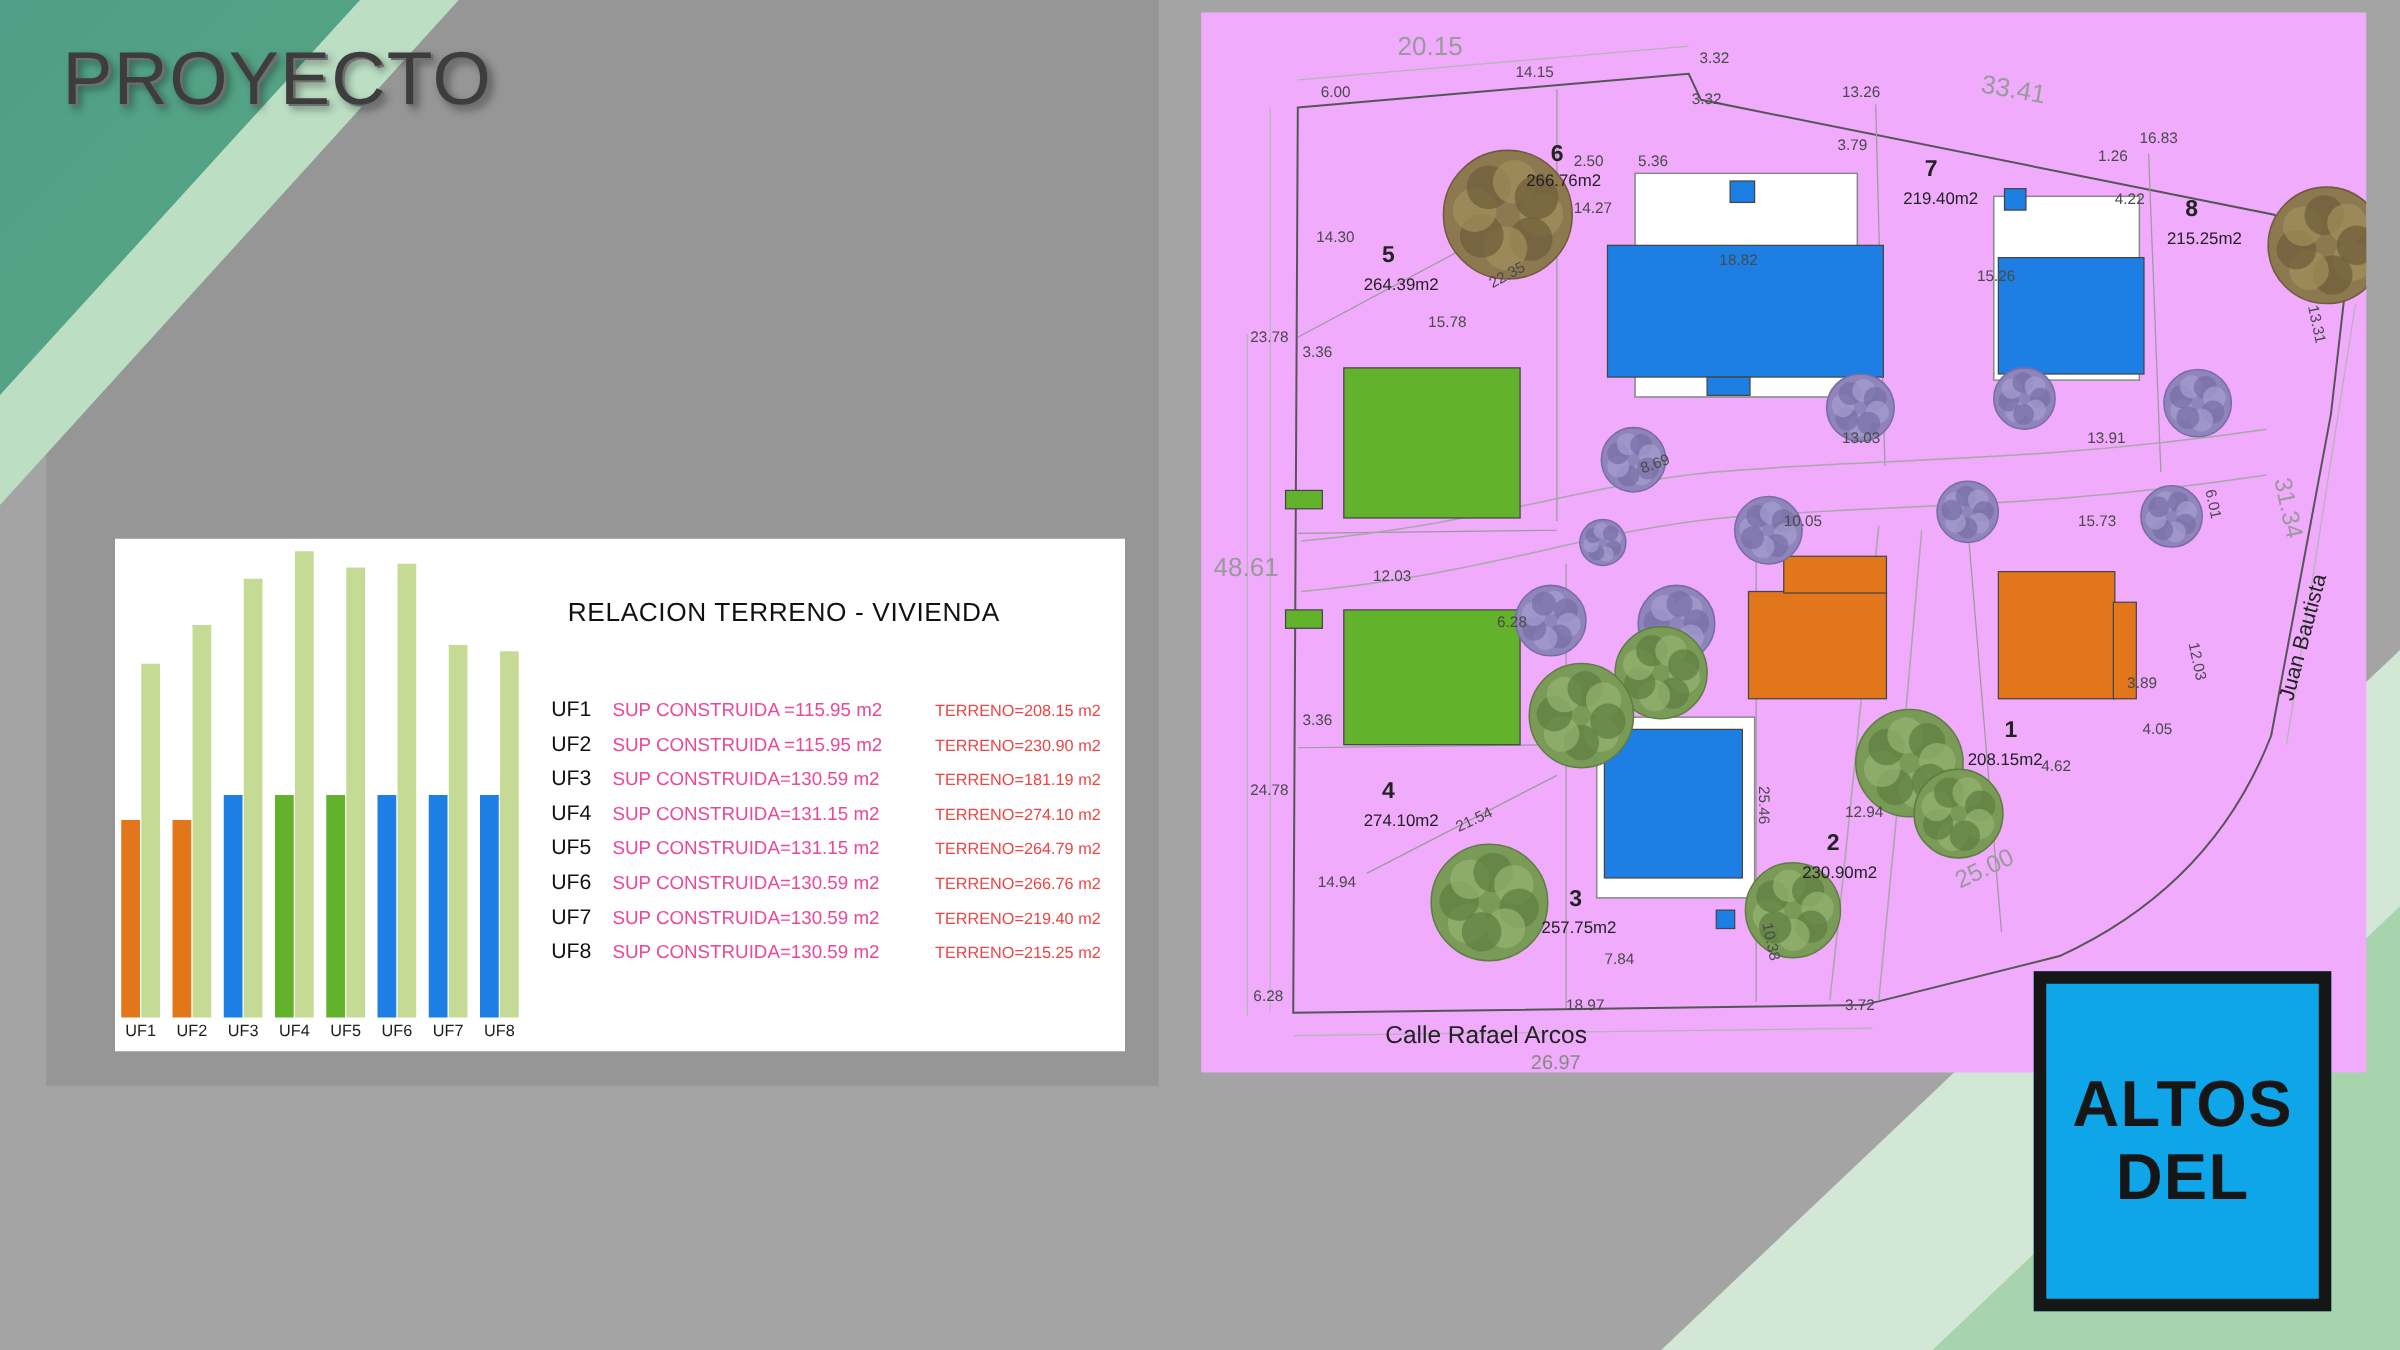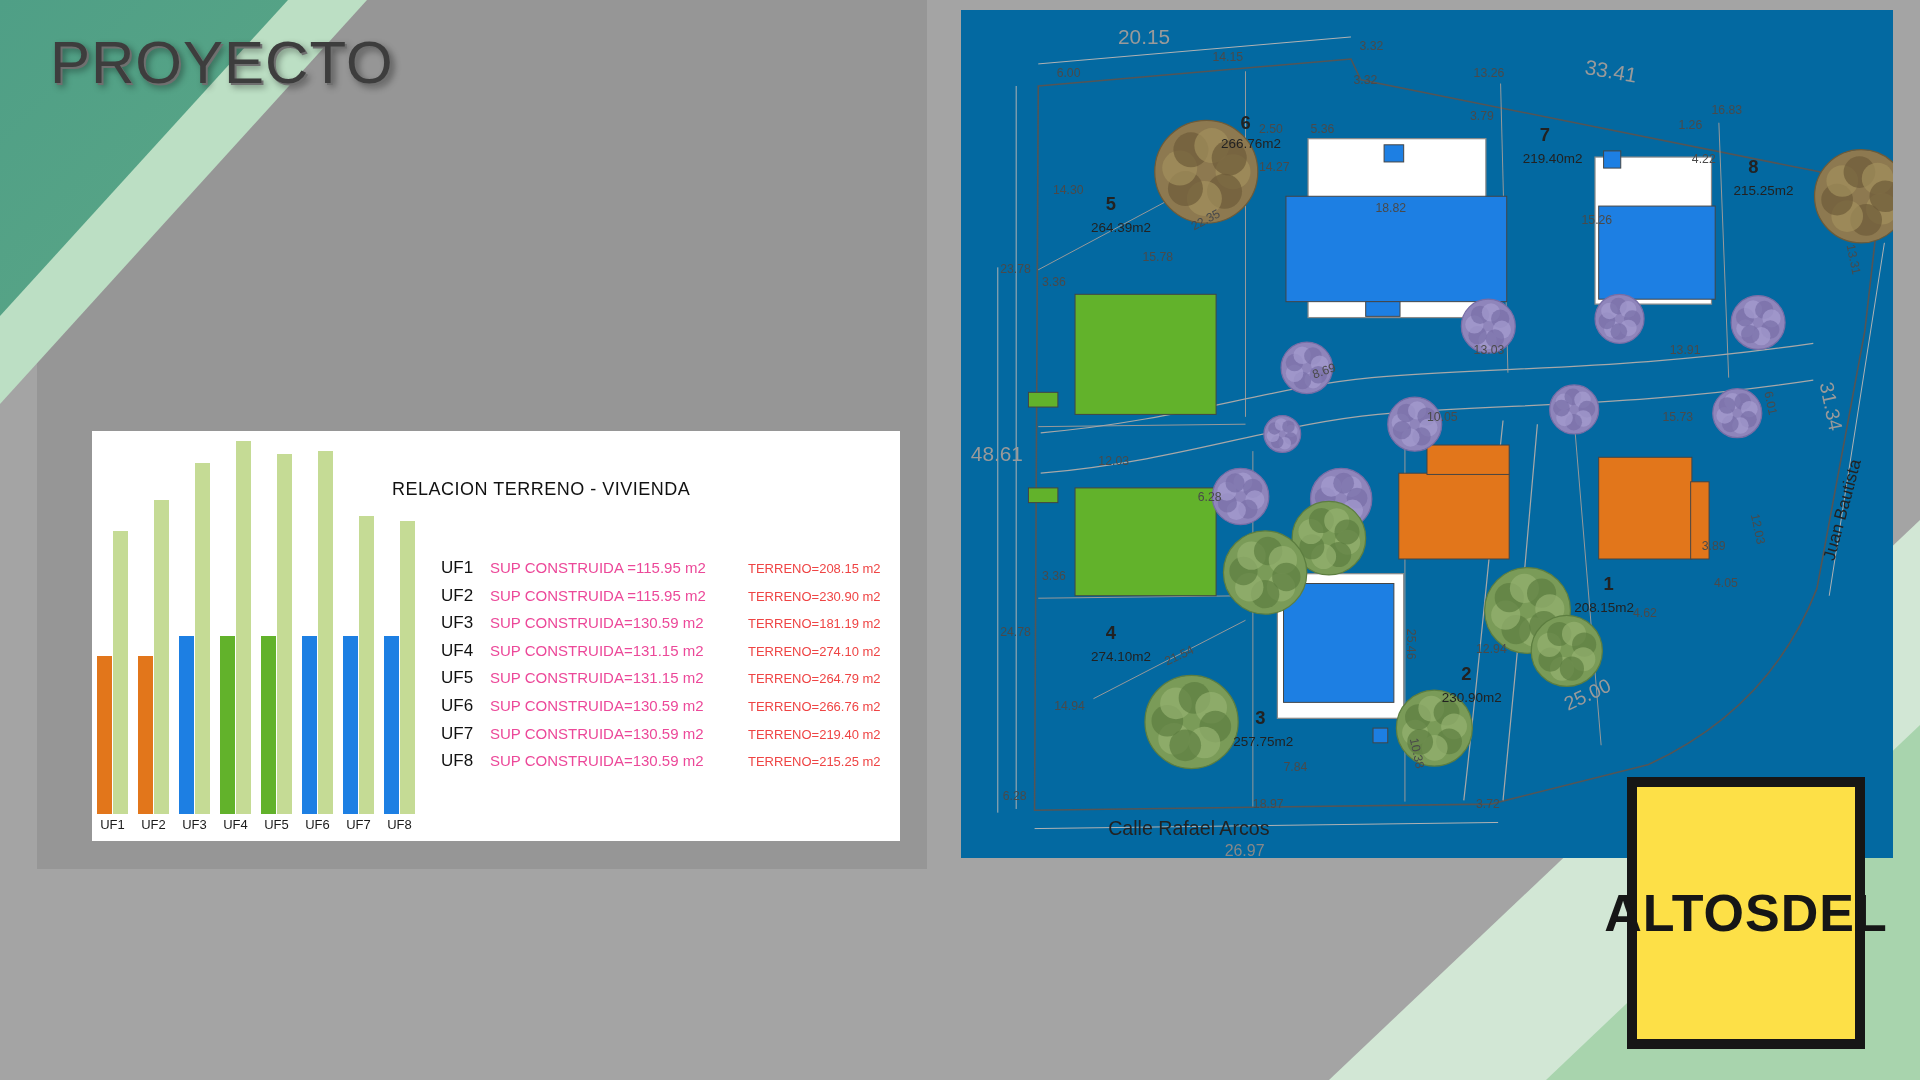--- a/index.html
+++ b/index.html
@@ -28,38 +28,38 @@
 
   
   .chart-panel { position:absolute; left:92px; top:431px; width:808px; height:410px; background:#ffffff; }
   .bar-chart { position:absolute; left:5px; bottom:9px; display:flex; align-items:flex-end; gap:10px; }
   .bar-group { display:flex; flex-direction:column; align-items:center; }
   .bars { display:flex; align-items:flex-end; gap:1px; height:378px; }
   .bar { width:15px; }
   .bar-label { font-size:13px; color:#1c1c1c; margin-top:3px; }
 
   .rel-title {
-    position:absolute; left:300px; top:48px; width:470px; 
-    font-size:18px; color:#111; letter-spacing:.5px;
+    position:absolute; left:300px; top:48px; width:470px; text-align:center;
+    font-size:21px; color:#111; letter-spacing:.5px;
   }
   .rel-rows { position:absolute; left:349px; top:127px; }
   .rel-row { display:flex; align-items:baseline; height:27.6px; }
   .rel-row .uf  { width:49px;  font-size:17px; color:#111; }
   .rel-row .con { width:258px; font-size:15px; color:#ec4899; }
   .rel-row .ter { font-size:13px; color:#ef4444; }
 
   
-  .plan-panel { position:absolute; left:961px; top:10px; width:932px; height:848px; background:#0369a1; }
+  .plan-panel { position:absolute; left:961px; top:10px; width:932px; height:848px; background:#f0abfc; }
   .plan-panel svg { width:100%; height:100%; display:block; font-family:"Liberation Sans", sans-serif; }
 
   
   .logo {
     position:absolute; left:1627px; top:777px; width:238px; height:272px;
-    background:#fde047; border:10px solid #161616;
-    display:flex; flex-direction:row; justify-content:center; align-items:center;
+    background:#0ea5e9; border:10px solid #161616;
+    display:flex; flex-direction:column; justify-content:center; align-items:center;
   }
   .logo-line { font-size:52px; font-weight:700; color:#161616; line-height:1.12; letter-spacing:1px; }
 </style>
 </head>
 <body>
 
 <div class="inner-gray"></div>
 <div class="layer tri tri-tl-light"></div>
 <div class="layer tri tri-tl-dark"></div>
 <div class="layer tri tri-br-pale"></div>

